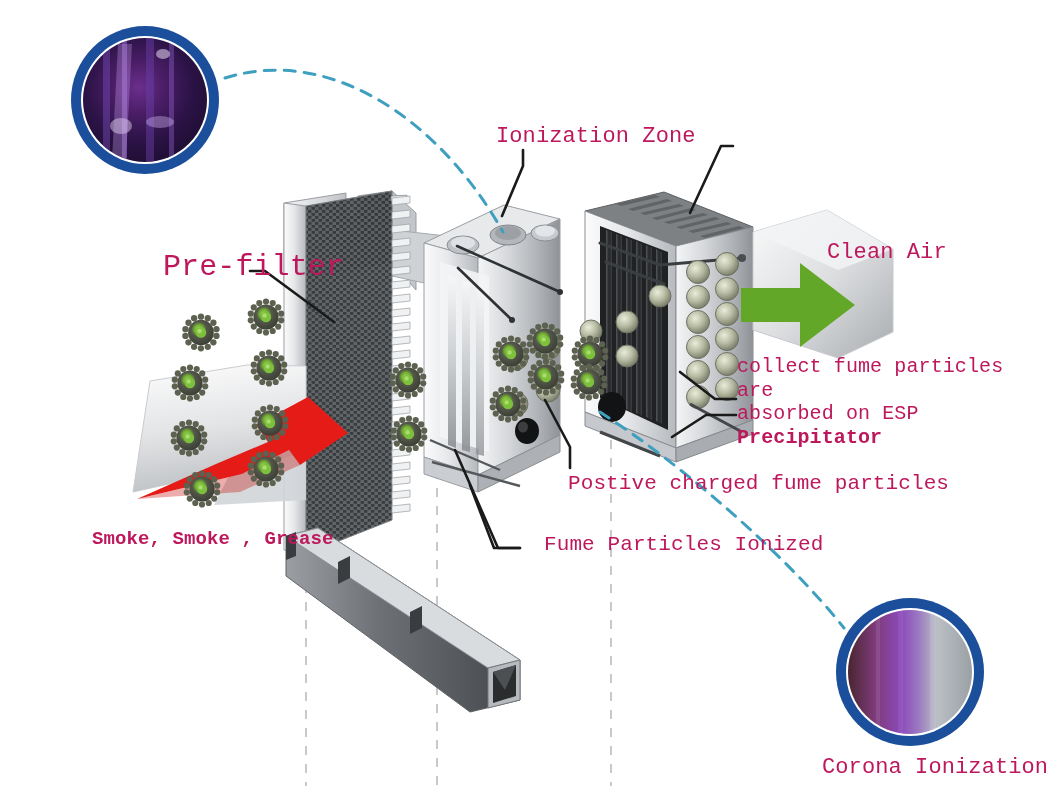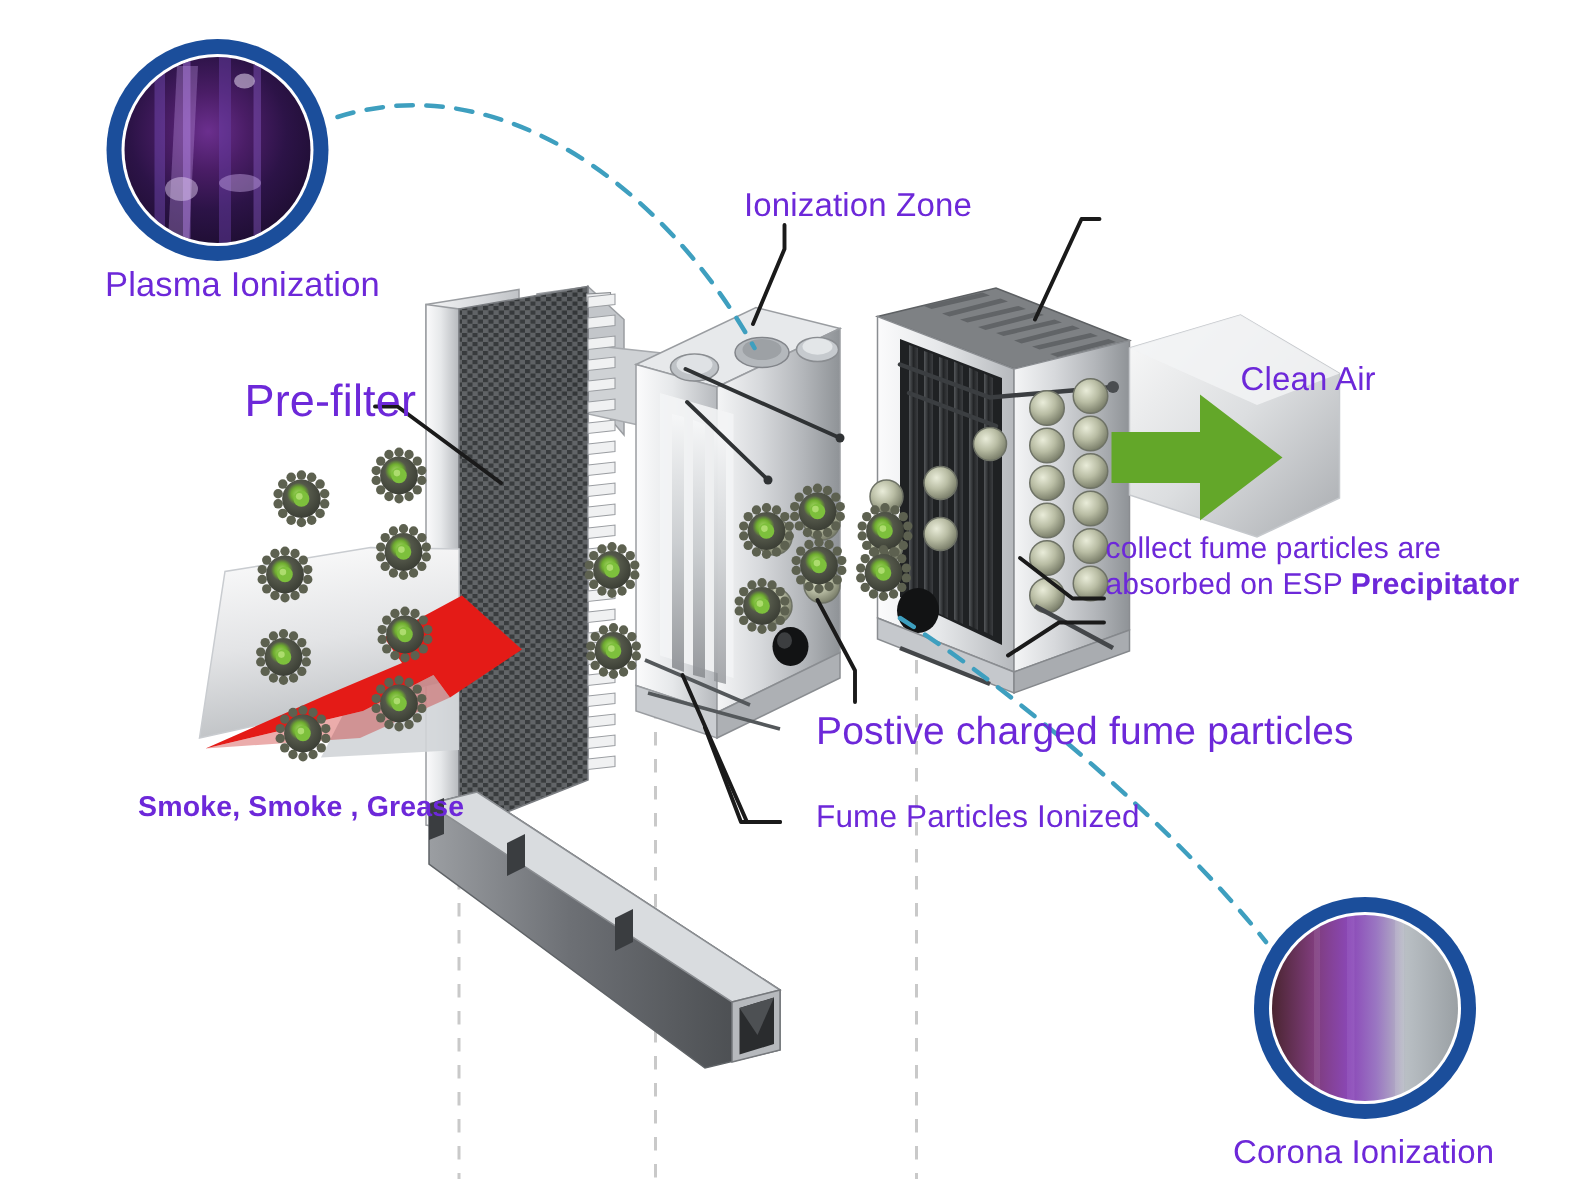--- a/index.html
+++ b/index.html
@@ -9,34 +9,35 @@
     width:1060px;height:793px;overflow:hidden;
   }
   #stage{position:relative;width:1060px;height:793px;background:#fff;overflow:hidden;}
 
   
   #art{position:absolute;left:0;top:0;width:1060px;height:793px;}
 
   
   .lbl{
     position:absolute;
-    color:#6d28d9;
+    color:#be185d;
     white-space:nowrap;
     line-height:1.18;
     letter-spacing:.1px;
+    font-family:Liberation Mono, monospace;
   }
   .lbl.b{font-weight:bold;}
 
   #lbl-plasma     {left:70px;  top:176px; font-size:23px;}
   #lbl-ionzone    {left:496px; top:124px; font-size:22px;}
   #lbl-espcollect {left:735px; top:135px; font-size:22px;}
   #lbl-prefilter  {left:163px; top:250px; font-size:30px;}
   #lbl-cleanair   {left:827px; top:240px; font-size:22px;}
   #lbl-charged    {left:737px; top:355px; font-size:20px;white-space:normal;width:290px;}
-  #lbl-positive   {left:544px; top:472px; font-size:26px;}
+  #lbl-positive   {left:568px; top:472px; font-size:21px;}
   #lbl-ionized    {left:524px; top:533px; font-size:21px;margin-left:20px;}
   #lbl-fume       {left:92px;  top:528px; font-size:19px;}
   #lbl-corona     {left:822px; top:755px; font-size:22px;}
   .strong{font-weight:bold;}
 </style>
 </head>
 <body>
 
 <div id="stage">
 
@@ -395,21 +396,20 @@
     <path d="M733,146 L721,146 L690,213"></path>
     <path d="M250,271 L265,271 L334,322"></path>
     <path d="M736,399 L715,399 L680,372"></path>
     <path d="M736,415 L706,415 L672,437"></path>
     <path d="M570,468 L570,447 L545,400"></path>
     <path d="M520,548 L494,548 L470,485"></path>
     <path d="M520,548 L498,548 L455,450"></path>
   </g>
 </svg>
 
-<div class="lbl" id="lbl-plasma">Plasma Ionization</div>
 <div class="lbl" id="lbl-ionzone">Ionization Zone</div>
 <div class="lbl" id="lbl-prefilter">Pre-filter</div>
 <div class="lbl" id="lbl-cleanair">Clean Air</div>
 
 <div class="lbl" id="lbl-charged">
   <span>collect fume particles are</span><br>
   <span>absorbed on ESP </span><span class="strong">Precipitator</span>
 </div>
 
 <div class="lbl" id="lbl-positive">Postive charged fume particles</div>

